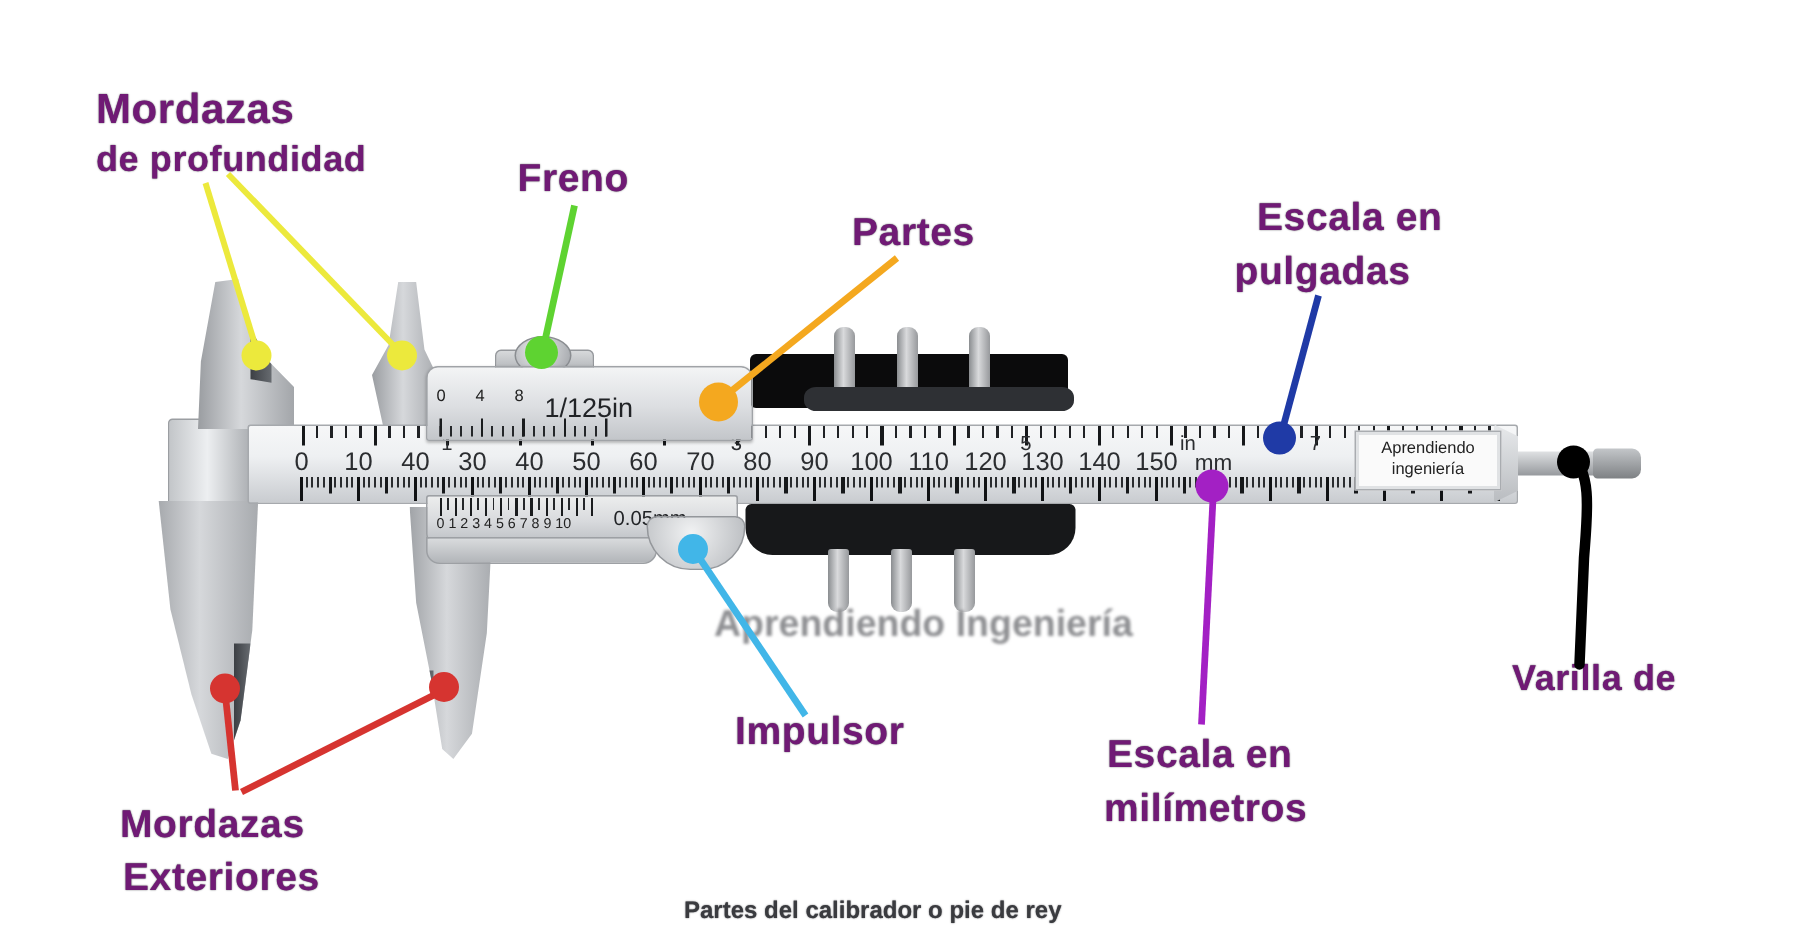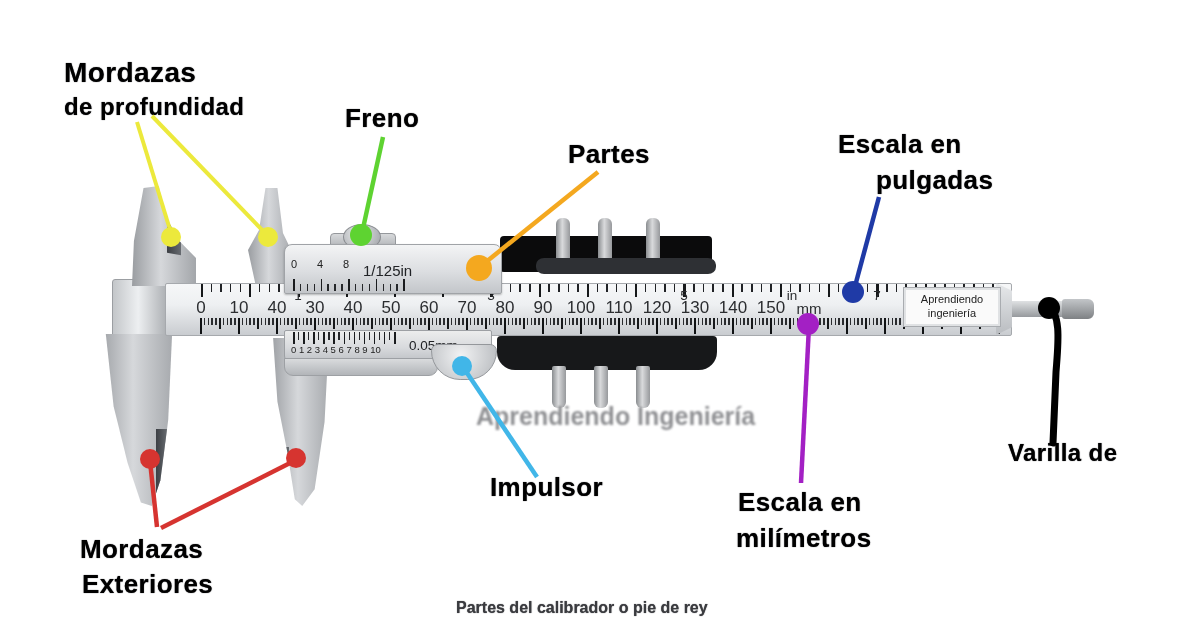--- a/index.html
+++ b/index.html
@@ -1,20 +1,20 @@
 <!DOCTYPE html>
 <html><head>
 <meta charset="utf-8">
 <style>
   html,body{margin:0;padding:0;background:#fff;}
   #stage{position:relative;width:1200px;height:628px;background:#fff;overflow:hidden;
          font-family:"Liberation Sans",sans-serif;}
   .abs{position:absolute;}
   
-  .lbl{position:absolute;font-weight:700;color:#000000;letter-spacing:.4px;
+  .lbl{position:absolute;font-weight:700;color:#701a75;letter-spacing:.4px;
        text-shadow:0 0 1px rgba(40,40,45,.9);line-height:1.1;white-space:nowrap;}
   .lbl-xl{font-size:28px;}
   .lbl-lg{font-size:26px;}
   .lbl-md{font-size:24px;}
   .caption{position:absolute;font-size:16px;font-weight:700;color:#3a3b3f;
            text-shadow:0 0 1px rgba(40,40,45,.8);}
   .beam{left:165px;top:283px;width:845px;height:51px;border:1px solid #a6a9ad;border-radius:2px;
         background:linear-gradient(180deg,#f6f7f8 0%,#eef0f2 40%,#c9ccd0 100%);z-index:3;}
   .beam-cap{left:996px;top:283px;width:16px;height:52px;z-index:4;
         background:linear-gradient(180deg,#e7e9eb,#b9bcc0);
@@ -43,21 +43,21 @@
   .screw-tab{left:330px;top:233px;width:64px;height:16px;border-radius:4px;z-index:4;
         background:linear-gradient(180deg,#d7d9db,#a9acb0);border:1px solid #95989c;}
   .screw{left:343px;top:224px;width:36px;height:24px;border-radius:50%;z-index:4;
         background:radial-gradient(circle at 40% 35%,#eceeef,#9da0a5);border:1px solid #8a8d91;}
   .vt-ticks{position:absolute;left:8px;bottom:2px;width:112px;height:12px;
         background-image:
           repeating-linear-gradient(90deg,#1a1c1e 0 1.6px,transparent 1.6px 27.6px),
           repeating-linear-gradient(90deg,#25272a 0 1.3px,transparent 1.3px 6.9px);
         background-size:100% 12px,100% 7px;background-position:0 bottom,0 bottom;background-repeat:no-repeat;}
   .vtnum{position:absolute;top:13px;font-size:11px;color:#222;}
-  .vtlabel{position:absolute;left:78px;top:17px;font-size:15px;color:#212326;}
+  .vtlabel{position:absolute;left:78px;top:17px;font-size:18px;color:#212326;}
   .slider-bottom{left:284px;top:330px;width:206px;height:30px;border-radius:2px 2px 6px 6px;z-index:4;
         background:linear-gradient(180deg,#eceded 0%,#d8dadd 55%,#bfc2c6 100%);
         border:1px solid #9da0a4;}
   .vb-ticks{position:absolute;left:8px;top:1px;width:106px;height:12px;
         background-image:
           repeating-linear-gradient(90deg,#1a1c1e 0 1.5px,transparent 1.5px 10.1px),
           repeating-linear-gradient(90deg,#25272a 0 1.2px,transparent 1.2px 5.05px);
         background-size:100% 12px,100% 8px;background-repeat:no-repeat;}
   .vbnum{position:absolute;left:6px;top:13px;font-size:9.5px;color:#222;white-space:pre;}
   .vblabel{position:absolute;left:124px;top:7px;font-size:13.5px;color:#212326;}
@@ -190,21 +190,21 @@
     <circle cx="1049" cy="308" r="11" fill="#000000"></circle>
     <circle cx="150" cy="459" r="10" fill="#d63430"></circle>
     <circle cx="296" cy="458" r="10" fill="#d63430"></circle>
   </svg>
 
   <div class="lbl lbl-xl" style="left:64px;top:58px;">Mordazas</div>
   <div class="lbl lbl-md" style="left:64px;top:94px;">de profundidad</div>
   <div class="lbl lbl-lg" style="left:345px;top:104px;">Freno</div>
   <div class="lbl lbl-lg" style="left:568px;top:140px;">Partes</div>
   <div class="lbl lbl-lg" style="left:838px;top:130px;">Escala en</div>
-  <div class="lbl lbl-lg" style="left:876px;top:166px;text-align:center;">pulgadas</div>
+  <div class="lbl lbl-lg" style="left:823px;top:166px;text-align:center;">pulgadas</div>
   <div class="lbl lbl-lg" style="left:490px;top:473px;">Impulsor</div>
   <div class="lbl lbl-lg" style="left:738px;top:488px;">Escala en</div>
   <div class="lbl lbl-lg" style="left:736px;top:524px;">milímetros</div>
   <div class="lbl lbl-md" style="left:1008px;top:440px;">Varilla de</div>
   <div class="lbl lbl-lg" style="left:80px;top:535px;">Mordazas</div>
   <div class="lbl lbl-lg" style="left:82px;top:570px;">Exteriores</div>
 
   <div class="caption" style="left:456px;top:599px;">Partes del calibrador o pie de rey</div>
 </div>
 

